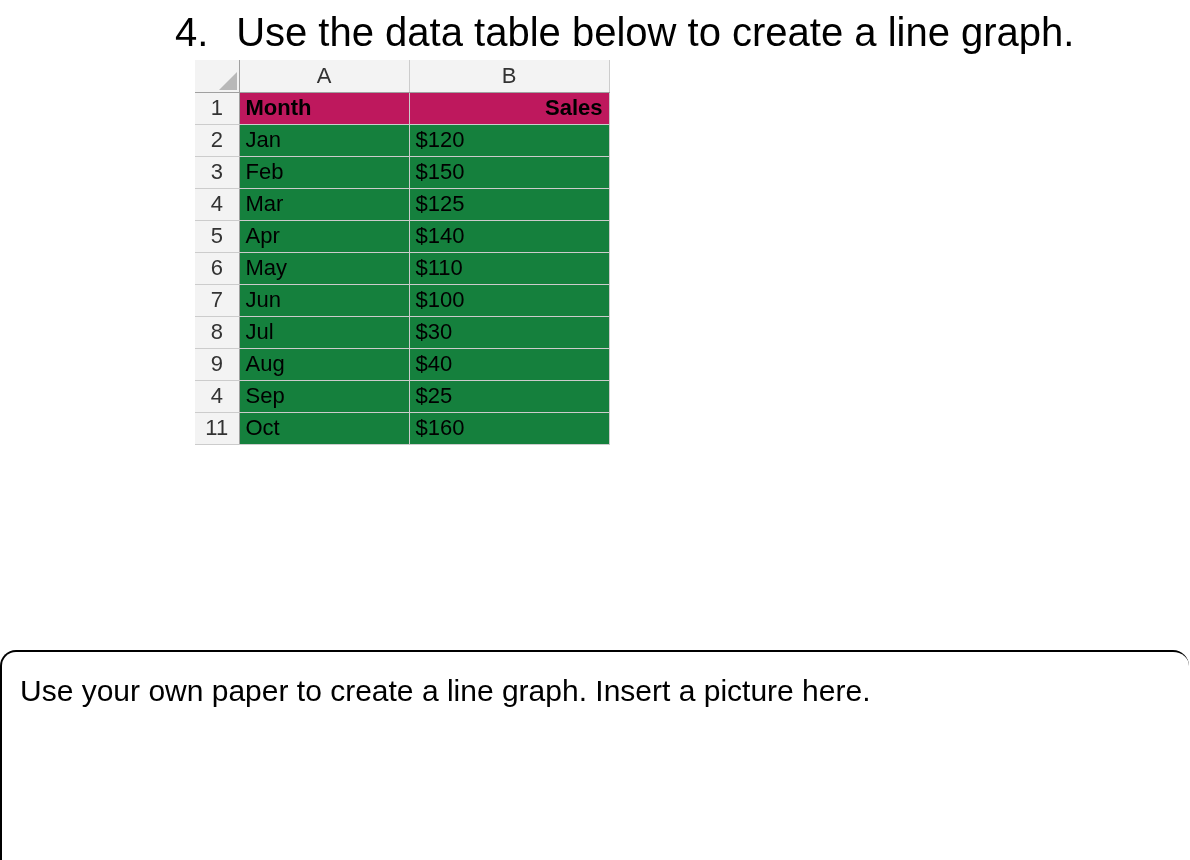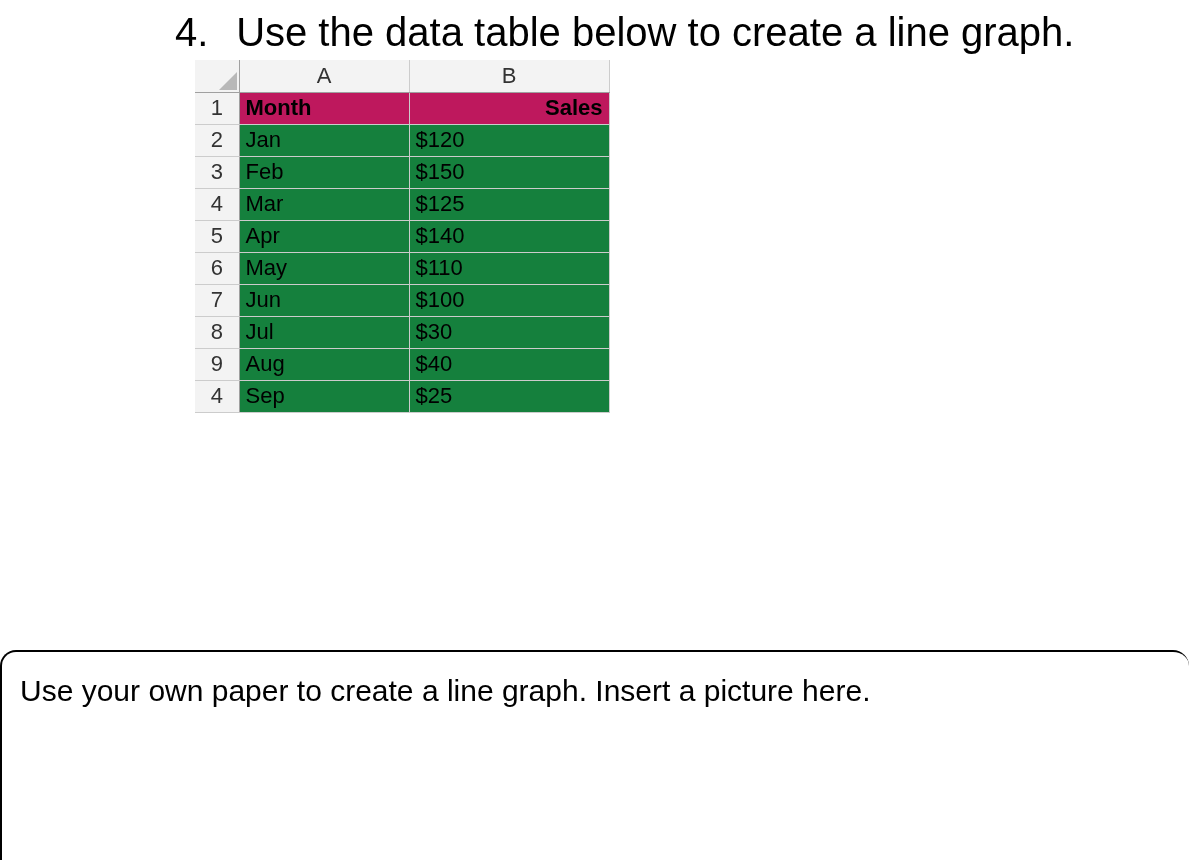--- a/index.html
+++ b/index.html
@@ -174,20 +174,25 @@
     <tr>
       <th class="rowhead">9</th>
       <td class="cell left">Aug</td>
       <td class="cell right">$40</td>
     </tr>
     <tr>
       <th class="rowhead">4</th>
       <td class="cell left">Sep</td>
       <td class="cell right">$25</td>
     </tr>
+    <tr>
+      <th class="rowhead">11</th>
+      <td class="cell left">Oct</td>
+      <td class="cell right">$160</td>
+    </tr>
   </tbody>
     </table>
 
   <div class="sheet-frame"></div>
 
   <div class="instruction-box">
     <span>Use your own paper to create a line graph.  Insert a picture here.</span>
   </div>
 
 </div>

